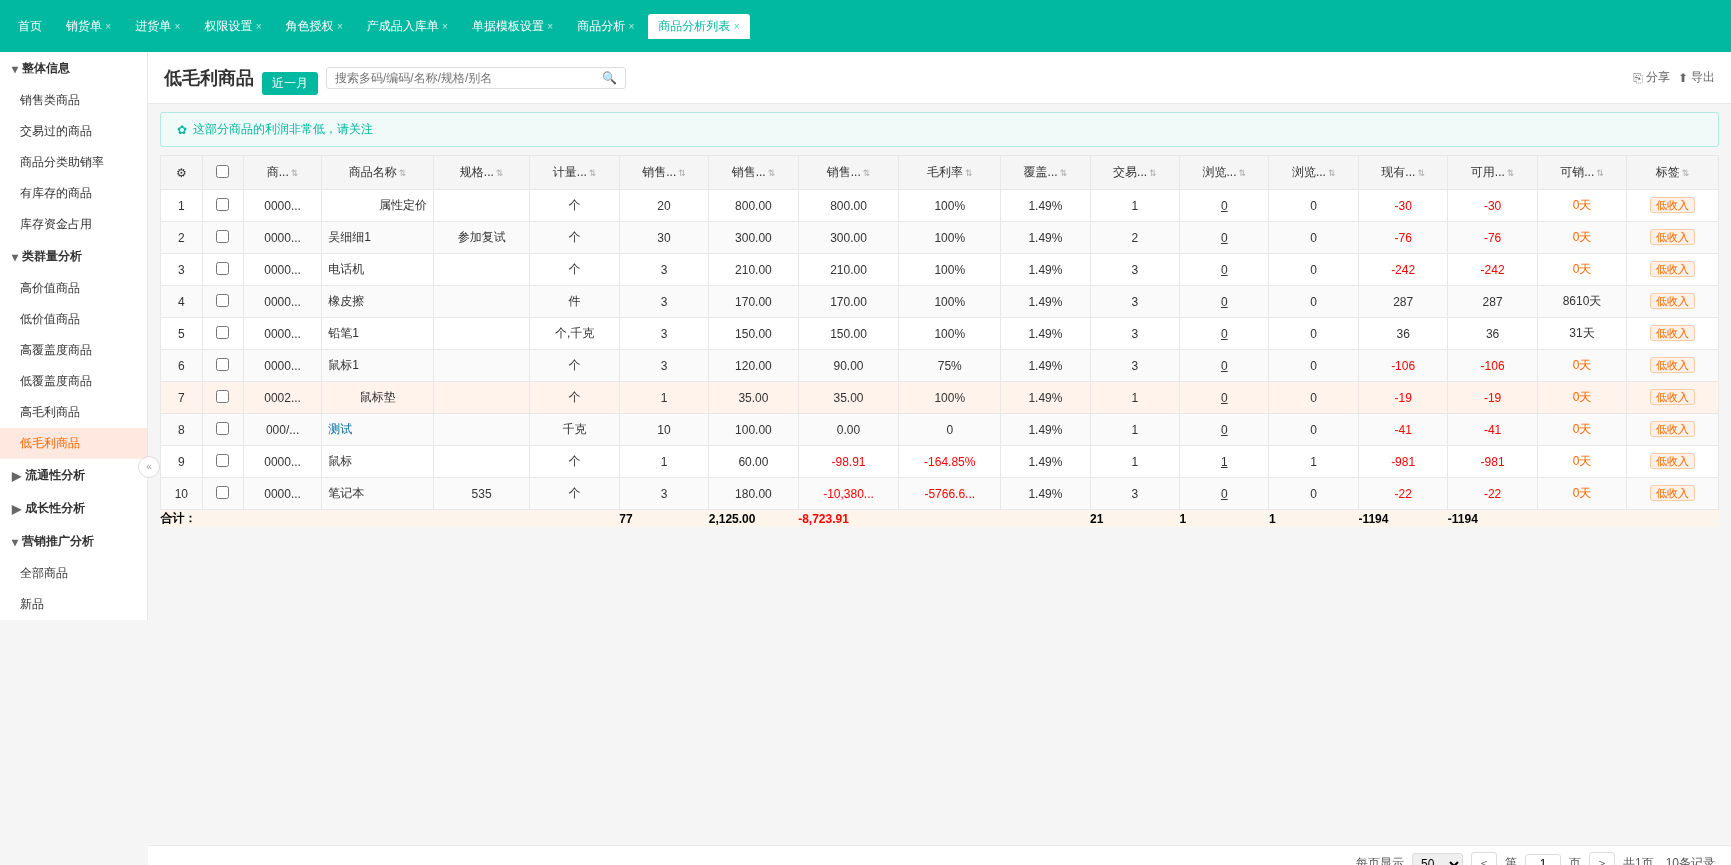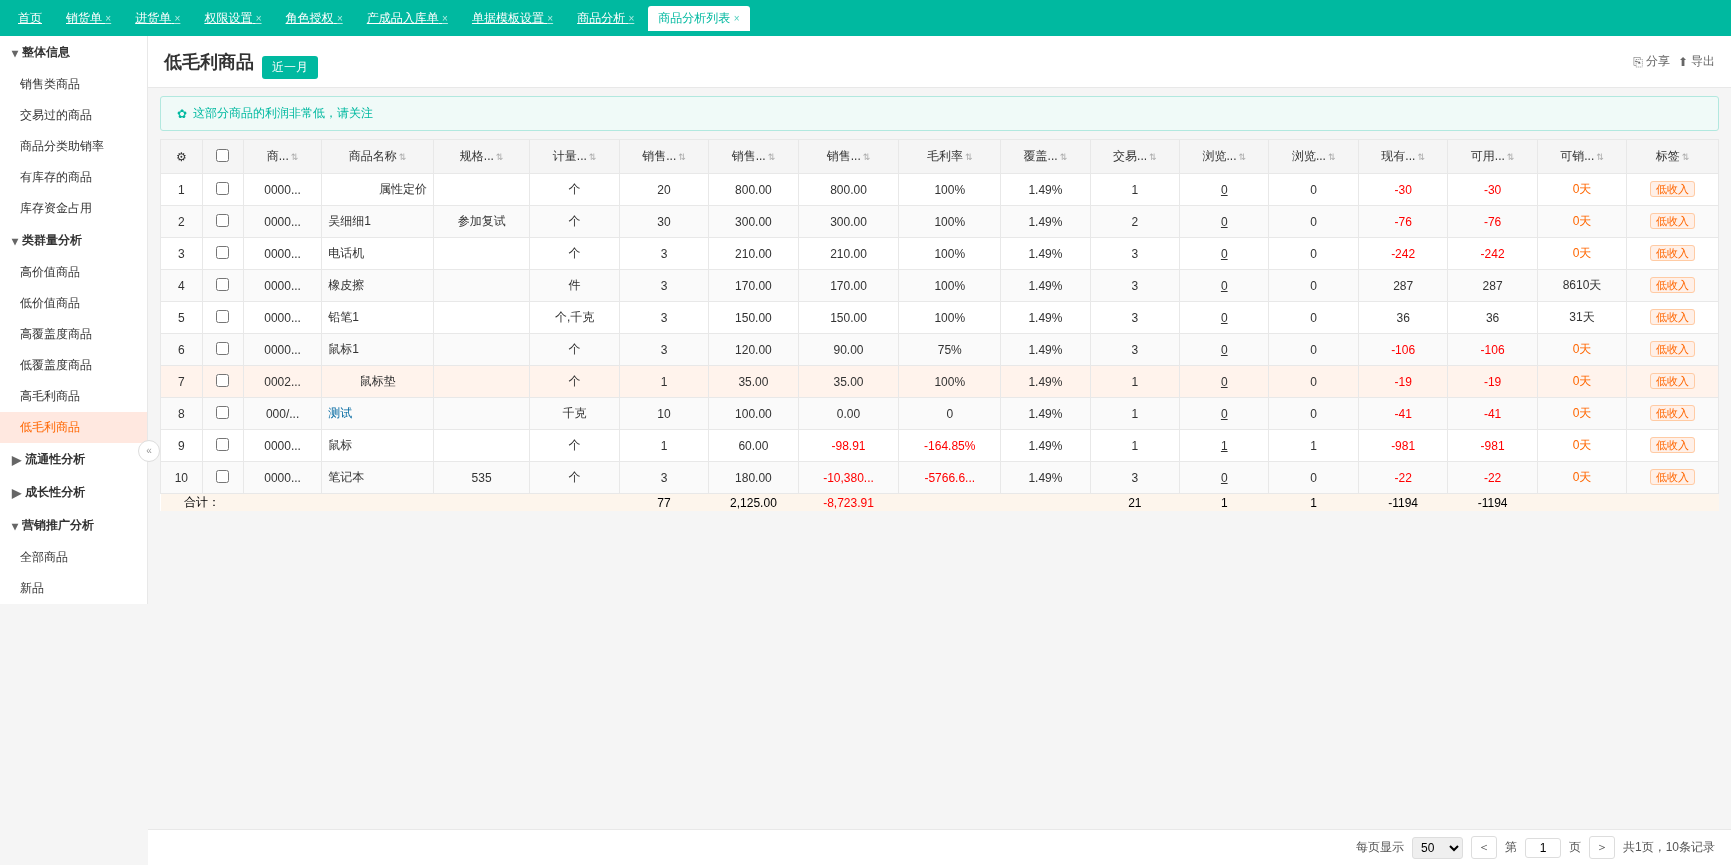--- a/index.html
+++ b/index.html
@@ -3,25 +3,24 @@
   <meta charset="utf-8">
   <style>
     * { box-sizing: border-box; margin: 0; padding: 0; font-family: 'Microsoft YaHei', Arial, sans-serif; font-size: 12px; }
     body { background: #f5f5f5; overflow-x: hidden; }
 
     
     .top-nav {
       background: #00b9a0;
       display: flex;
       align-items: center;
-      height: 36px;
+      height: 52px;
       padding: 0 8px;
       color: #fff;
       gap: 4px;
-      text-decoration: underline;
     }
     .nav-item {
       padding: 4px 10px;
       cursor: pointer;
       white-space: nowrap;
       color: #fff;
       border-radius: 3px;
     }
     .nav-item.active { background: #fff; color: #00b9a0; border-radius: 3px 3px 0 0; }
     .nav-sep { font-size: 10px; opacity: 0.7; }
@@ -234,22 +233,21 @@
       color: #999;
       z-index: 10;
     }
     .sidebar-wrapper {
       position: relative;
     }
 
     
     .total-row td {
       background: #fdf5ec;
-      font-weight: normal;
-      text-align: center;
+      font-weight: bold;
     }
   </style>
 </head>
 <body>
 
 <div class="top-nav">
   <div class="nav-item">首页</div>
   <div class="nav-item">
     <span>销货单</span> <span class="nav-sep">×</span>
   </div>
@@ -319,20 +317,24 @@
       <div class="sidebar-item">新品</div>
     </div>
     <div class="collapse-btn">«</div>
   </div>
 
   <div class="content-area">
 
     <div class="content-header">
       <span class="page-title">低毛利商品</span>
       <button class="filter-btn">近一月</button>
+      <div class="search-box">
+        <input type="text" placeholder="搜索多码/编码/名称/规格/别名" style="">
+        <span class="search-icon">🔍</span>
+      </div>
       <div class="header-actions">
         <div class="action-btn">
           <span>⎘</span>
           <span>分享</span>
         </div>
         <div class="action-btn">
           <span>⬆</span>
           <span>导出</span>
         </div>
       </div>

